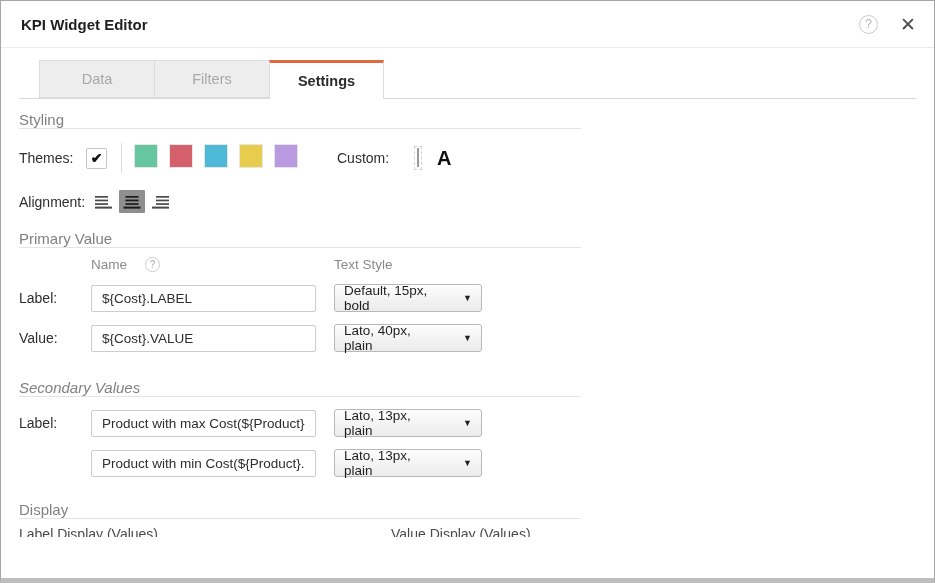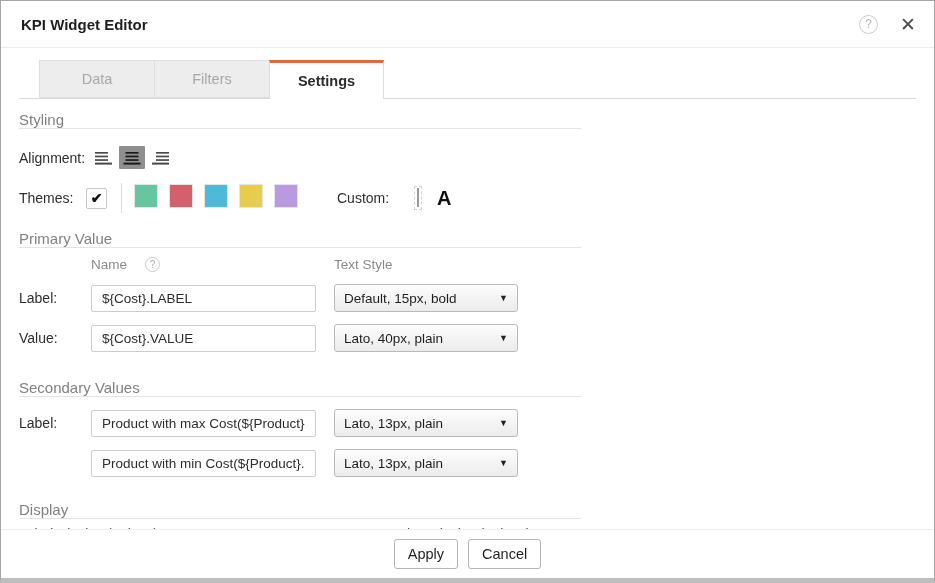--- a/index.html
+++ b/index.html
@@ -50,24 +50,24 @@
   .pv-h { margin-top: 17px; }
   .colheads { position: relative; margin-top: 9px; height: 18px; }
   .colheads .ch { font-size: 13.5px; color: #8a8a8a; position: absolute; top: 0; }
   .ch-name { left: 72px; display: flex; align-items: center; gap: 18px; }
   .ch-style { left: 315px; }
   .mini-help { width: 15px; height: 15px; border: 1px solid #ccc; border-radius: 50%; font-size: 10px; color: #aaa; display: flex; align-items: center; justify-content: center; cursor: pointer; }
 
   .frow { display: flex; align-items: center; margin-top: 9px; }
   .frow .flbl { width: 72px; font-size: 14px; color: #2e2e2e; }
   .tinput { width: 225px; height: 27px; border: 1px solid #ccc; border-radius: 2px; font-family: "Liberation Sans", sans-serif; font-size: 13.5px; color: #2e2e2e; padding: 0 10px; outline: none; }
-  .dd { margin-left: 18px; width: 184px; height: 28px; border: 1px solid #b9b9b9; border-radius: 3px; background: linear-gradient(#fdfdfd, #ebebeb); display: flex; align-items: center; justify-content: space-between; padding: 0 9px; font-size: 13.5px; color: #1f1f1f; cursor: pointer; gap: 35px; }
+  .dd { margin-left: 18px; width: 148px; height: 28px; border: 1px solid #b9b9b9; border-radius: 3px; background: linear-gradient(#fdfdfd, #ebebeb); display: flex; align-items: center; justify-content: space-between; padding: 0 9px; font-size: 13.5px; color: #1f1f1f; cursor: pointer; gap: 35px; }
   .dd .arr { font-size: 9px; color: #222; }
   .gap12 { margin-top: 12px; }
-  .sv-h { margin-top: 27px; }
+  .sv-h { margin-top: 27px; font-style: italic; }
   .disp-h { margin-top: 24px; }
   .clipped { position: relative; height: 11px; overflow: hidden; margin-top: 7px; }
   .clipped span { font-size: 14px; color: #4a4a4a; position: absolute; top: 0; white-space: nowrap; }
   .clip-l { left: 0; }
   .clip-r { left: 372px; }
 
   
   .prev-card { margin-top: 11px; border: 1px solid #ccc; height: 174px; padding: 25px 10px 0 10px; text-align: center; overflow: hidden; }
   .prev-title { font-size: 15px; font-weight: bold; color: #2e2e2e; }
   .prev-line { font-size: 13px; color: #3d3d3d; margin-top: 9px; white-space: nowrap; overflow: hidden; }
@@ -92,20 +92,30 @@
 
   <div class="tabstrip">
     <div class="tab inactive">Data</div>
     <div class="tab inactive">Filters</div>
     <div class="tab active">Settings</div>
   </div>
 
   <div class="col-left">
 
     <div class="sec-h">Styling</div>
+
+    <div class="row themes-row">
+      <span class="lbl">Themes:</span>
+      <span class="chk">✔</span>
+      <span class="vdiv"></span>
+      <span><span class="swatch" style="background: rgb(102, 198, 160);"></span><span class="swatch" style="background: rgb(212, 96, 107);"></span><span class="swatch" style="background: rgb(79, 185, 216);"></span><span class="swatch" style="background: rgb(232, 204, 78);"></span><span class="swatch" style="background: rgb(185, 154, 224);"></span></span>
+      <span class="lbl custom-lbl">Custom:</span>
+      <span class="custom-outer"><span class="custom-inner"></span></span>
+      <span class="big-a">A</span>
+    </div>
 
     <div class="row align-row">
       <span class="lbl">Alignment:</span>
       <span class="align-btn">
         <svg width="18" height="14" viewBox="0 0 18 14">
           <rect x="0" y="1" width="13" height="1.7"></rect>
             <rect x="0" y="4.6" width="13" height="1.7"></rect>
           <rect x="0" y="8.2" width="13" height="1.7"></rect>
             <rect x="0" y="11.6" width="17" height="2"></rect>
         </svg>
@@ -121,30 +131,20 @@
       <span class="align-btn">
         <svg width="18" height="14" viewBox="0 0 18 14">
           <rect x="5" y="1" width="13" height="1.7"></rect>
             <rect x="5" y="4.6" width="13" height="1.7"></rect>
           <rect x="5" y="8.2" width="13" height="1.7"></rect>
             <rect x="1" y="11.6" width="17" height="2"></rect>
         </svg>
       </span>
     </div>
 
-    <div class="row themes-row">
-      <span class="lbl">Themes:</span>
-      <span class="chk">✔</span>
-      <span class="vdiv"></span>
-      <span><span class="swatch" style="background: rgb(102, 198, 160);"></span><span class="swatch" style="background: rgb(212, 96, 107);"></span><span class="swatch" style="background: rgb(79, 185, 216);"></span><span class="swatch" style="background: rgb(232, 204, 78);"></span><span class="swatch" style="background: rgb(185, 154, 224);"></span></span>
-      <span class="lbl custom-lbl">Custom:</span>
-      <span class="custom-outer"><span class="custom-inner"></span></span>
-      <span class="big-a">A</span>
-    </div>
-
     <div class="sec-h pv-h">Primary Value</div>
 
     <div class="colheads">
       <span class="ch ch-name">
         <span>Name</span>
         <span class="mini-help">?</span>
       </span>
       <span class="ch ch-style">Text Style</span>
     </div>
 
@@ -187,18 +187,14 @@
     </div>
 
     <div class="sec-h disp-h">Display</div>
     <div class="clipped">
       <span class="clip-l">Label Display (Values)</span>
       <span class="clip-r">Value Display (Values)</span>
     </div>
   </div>
 
 
-  <div class="ftr">
-    <button class="btn">Apply</button>
-    <button class="btn">Cancel</button>
-  </div>
 
 </div>
 
 </body></html>

